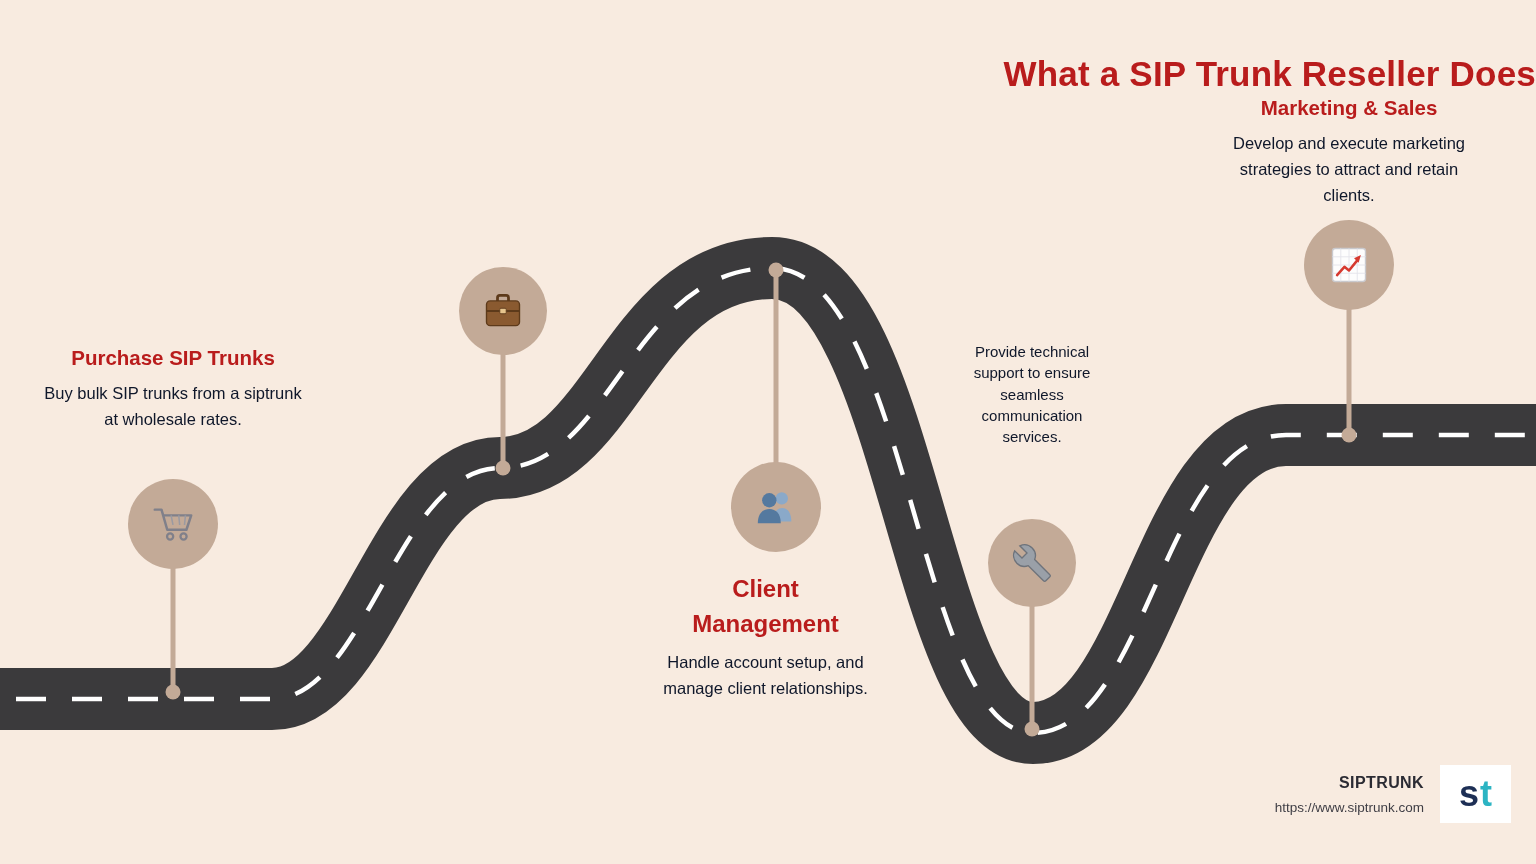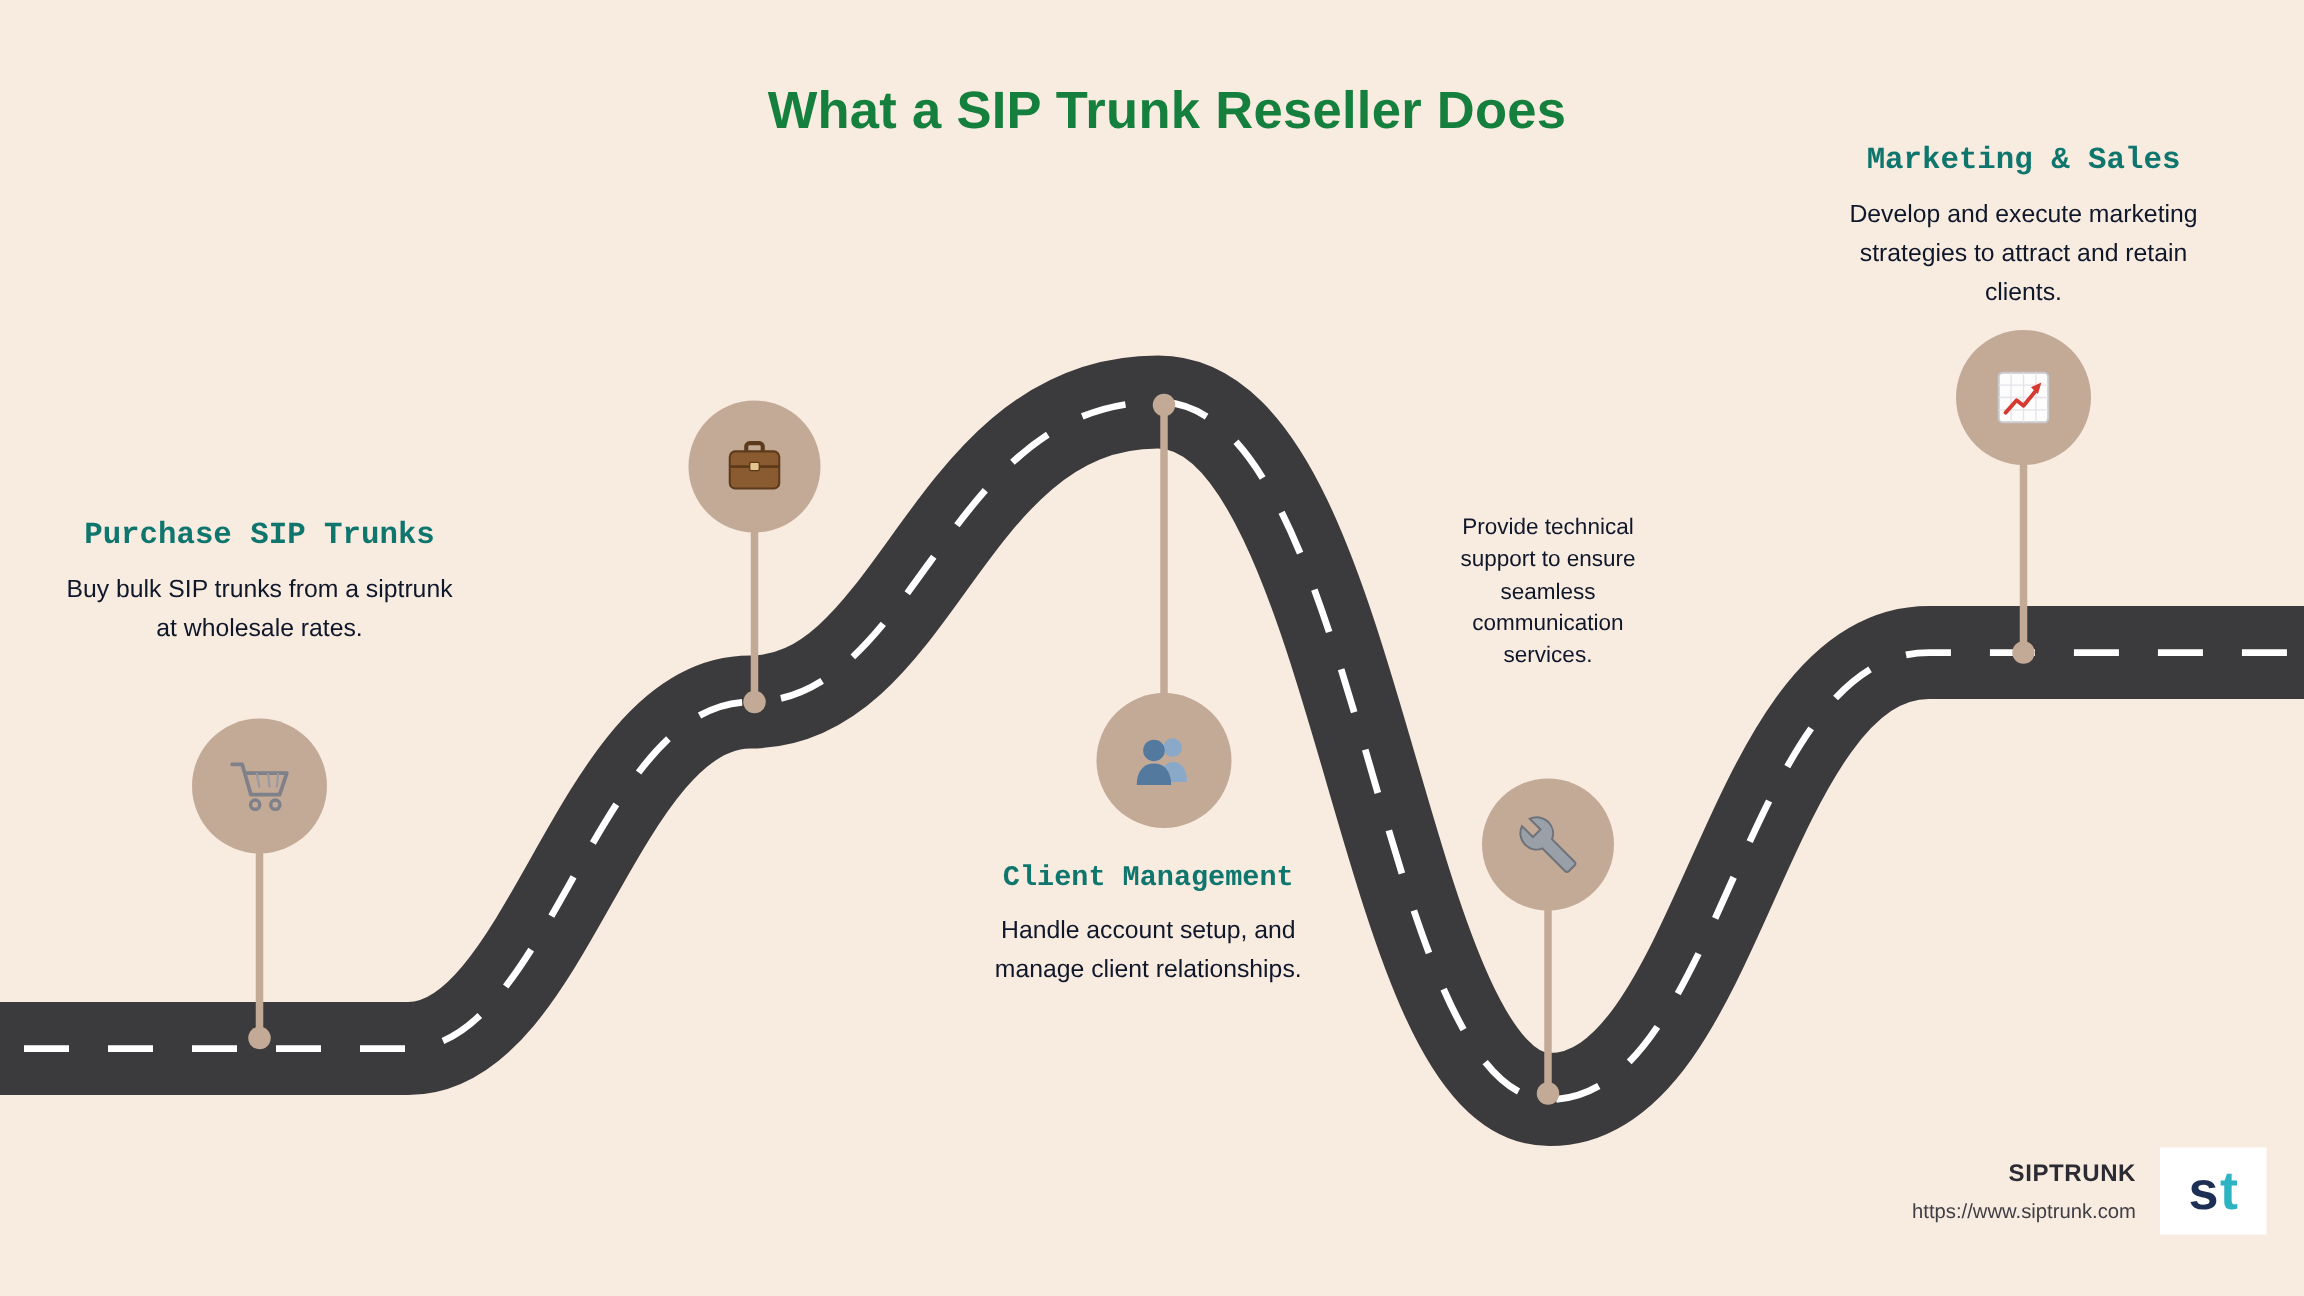--- a/index.html
+++ b/index.html
@@ -4,36 +4,36 @@
 <style>
   * { margin:0; padding:0; box-sizing:border-box; }
   body { background:#d9ccc0; }
   .stage {
     position:relative; width:1536px; height:864px;
     background:#f8ebe0; overflow:hidden;
     font-family:"Liberation Sans", sans-serif;
   }
   .title {
     position:absolute; top:54px; left:0; width:100%;
-    text-align:center; font-size:35px; font-weight:700;
-    color:#15803d; letter-spacing:0.2px;padding-left:20px;
+    text-align:right; font-size:35px; font-weight:700;
+    color:#b91c1c; letter-spacing:0.2px;padding-left:20px;
   }
   .road-svg { position:absolute; left:0; top:0; }
 
   .ms-circle {
     position:absolute; border-radius:50%; background:#c3aa97;
     display:flex; align-items:center; justify-content:center;
     box-shadow:0 0 0 0 transparent;
   }
   .ms-circle svg { display:block; }
 
   .ms-text { position:absolute; text-align:center; }
   .ms-heading {
-    font-size:20.5px; font-weight:700; color:#0f766e;
-    line-height:1.45; margin-bottom:7px;font-family:Liberation Mono, monospace;
+    font-size:20.5px; font-weight:700; color:#b91c1c;
+    line-height:1.45; margin-bottom:7px;
   }
   .ms-body {
     font-size:16.5px; line-height:1.58; color:#0f172a;
   }
   .ms4 .ms-body { font-size:15px; line-height:1.42; max-width:152px; margin:0 auto; }
 
   .brand {
     position:absolute; right:112px; top:774px; text-align:right;
   }
   .brand-name { font-size:16px; font-weight:700; color:#2b2b33; letter-spacing:0.4px; }
@@ -97,21 +97,21 @@
 
   <div class="ms-circle" style="left:731px; top:462px; width:90px; height:90px;">
     <svg width="46" height="46" viewBox="0 0 48 48">
       <circle cx="30" cy="15" r="6.5" fill="#8aa9c9"></circle>
       <path d="M21 39 c0-9 4-14 9.5-14 s9.5 5 9.5 14 z" fill="#8aa9c9"></path>
       <circle cx="17" cy="17" r="7.5" fill="#54799f"></circle>
       <path d="M5 41 c0-10 5-15 12-15 s12 5 12 15 z" fill="#54799f"></path>
     </svg>
   </div>
   <div class="ms-text" style="left:658px; top:572px; width:215px;">
-    <div class="ms-heading" style="font-size:19px;">Client Management</div>
+    <div class="ms-heading" style="font-size:24px;">Client Management</div>
     <div class="ms-body">Handle account setup, and manage client relationships.</div>
   </div>
 
   <div class="ms-text ms4" style="left:947px; top:341px; width:170px;">
     <div class="ms-body">Provide technical support to ensure seamless communication services.</div>
   </div>
   <div class="ms-circle" style="left:988px; top:519px; width:88px; height:88px;">
     <svg width="40" height="40" viewBox="0 0 24 24">
       <path d="M22.7 19l-9.1-9.1c.9-2.3.4-5-1.5-6.9-2-2-5-2.4-7.4-1.3L9 6 6 9 1.6 4.7C.4 7.1.9 10.1 2.9 12.1c1.9 1.9 4.6 2.4 6.9 1.5l9.1 9.1c.4.4 1 .4 1.4 0l2.3-2.3c.5-.4.5-1.1.1-1.4z" fill="#9aa0a8" stroke="#6e737b" stroke-width="0.8"></path>
     </svg>

